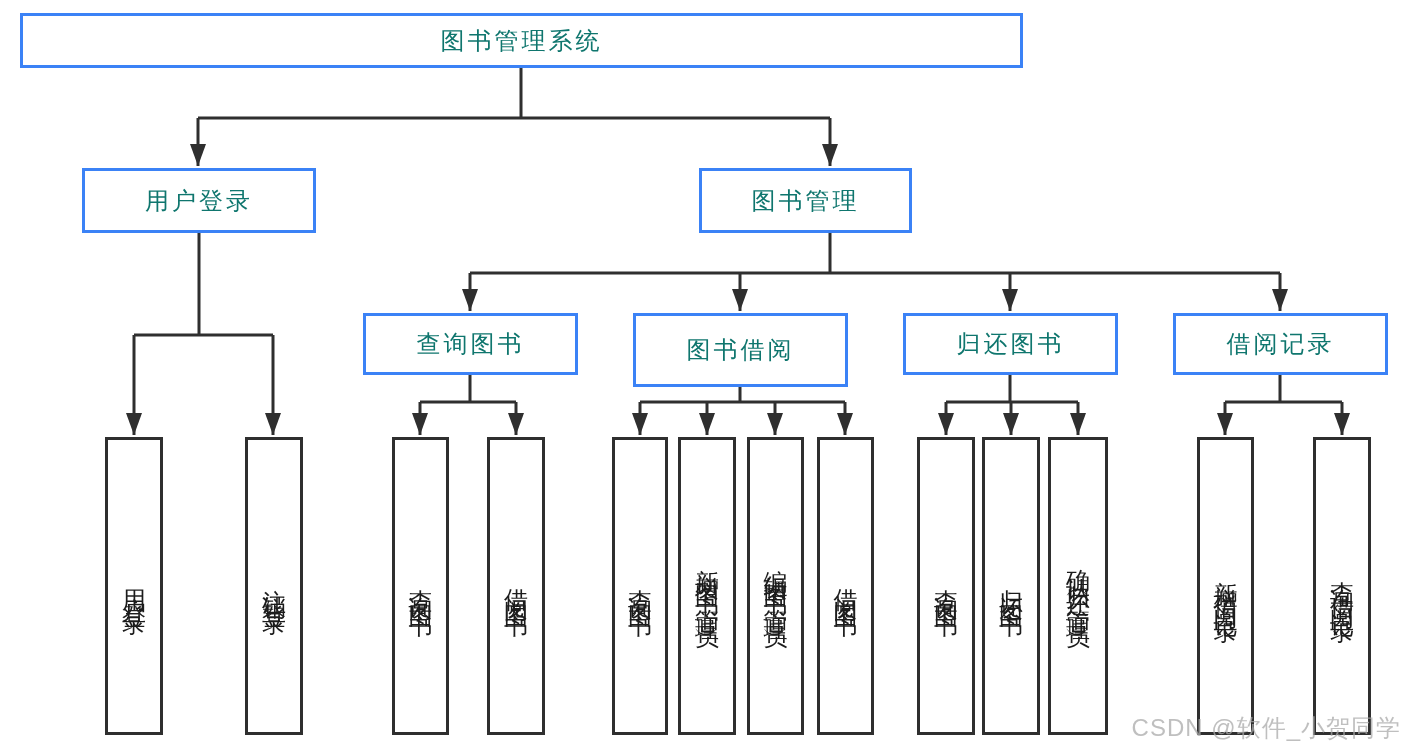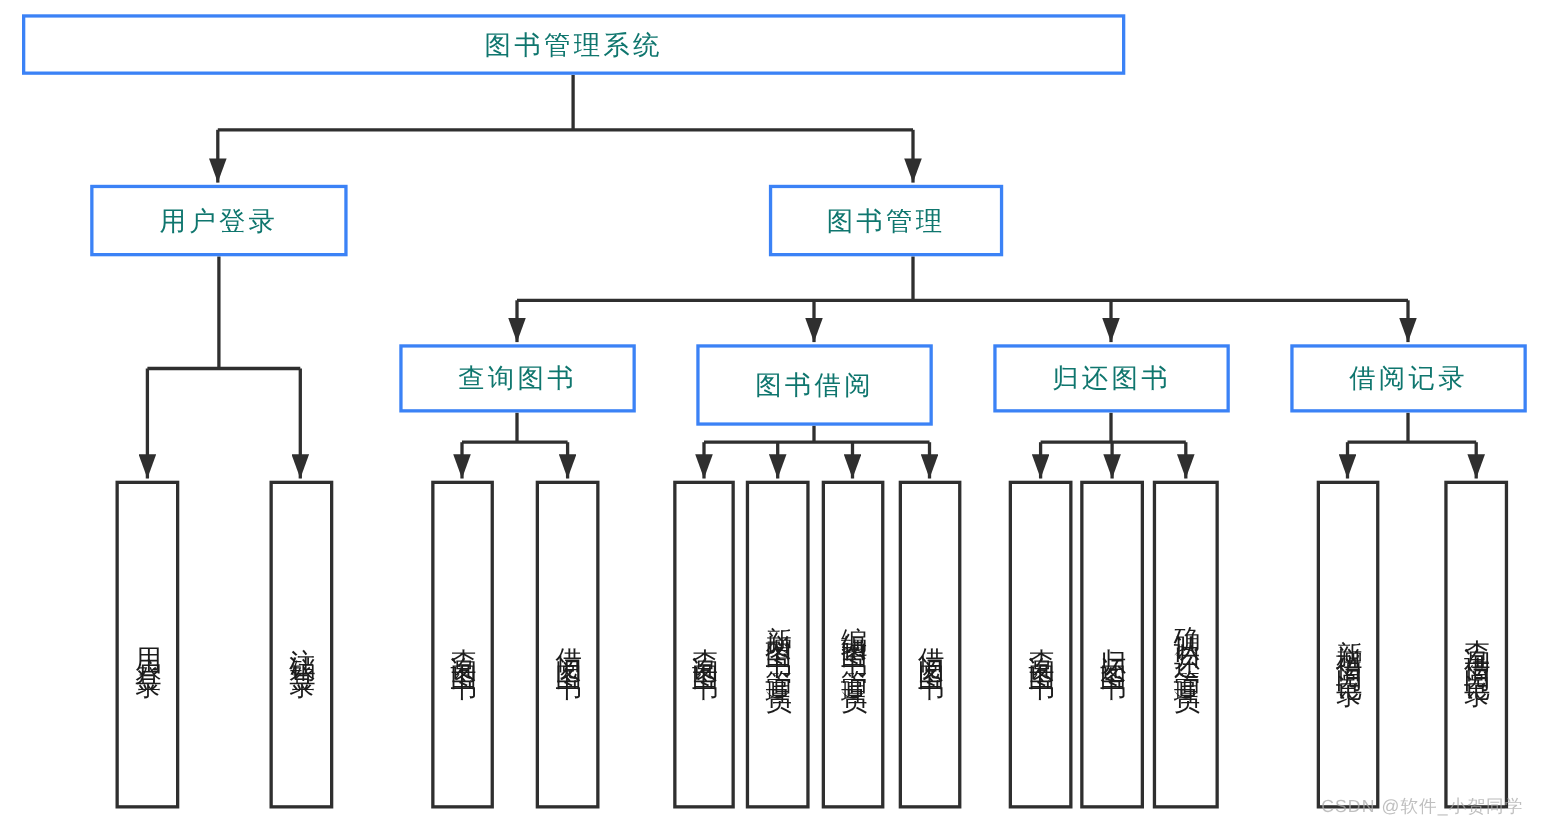--- a/index.html
+++ b/index.html
@@ -49,23 +49,23 @@
     writing-mode: vertical-rl;
     text-orientation: mixed;
     font-size: 24px;
     letter-spacing: 8px;
     color: #1c1c1c;
     white-space: nowrap;
     line-height: 1;
   }
   #watermark {
     position: absolute;
-    right: 20px;
+    right: 4px;
     bottom: 3px;
-    font-size: 16px;
+    font-size: 24px;
     color: rgba(170, 170, 170, 0.75);
     letter-spacing: 1px;
     z-index: 10;
     white-space: nowrap;
   }
 </style>
 </head>
 <body>
 
 <div id="canvas">

